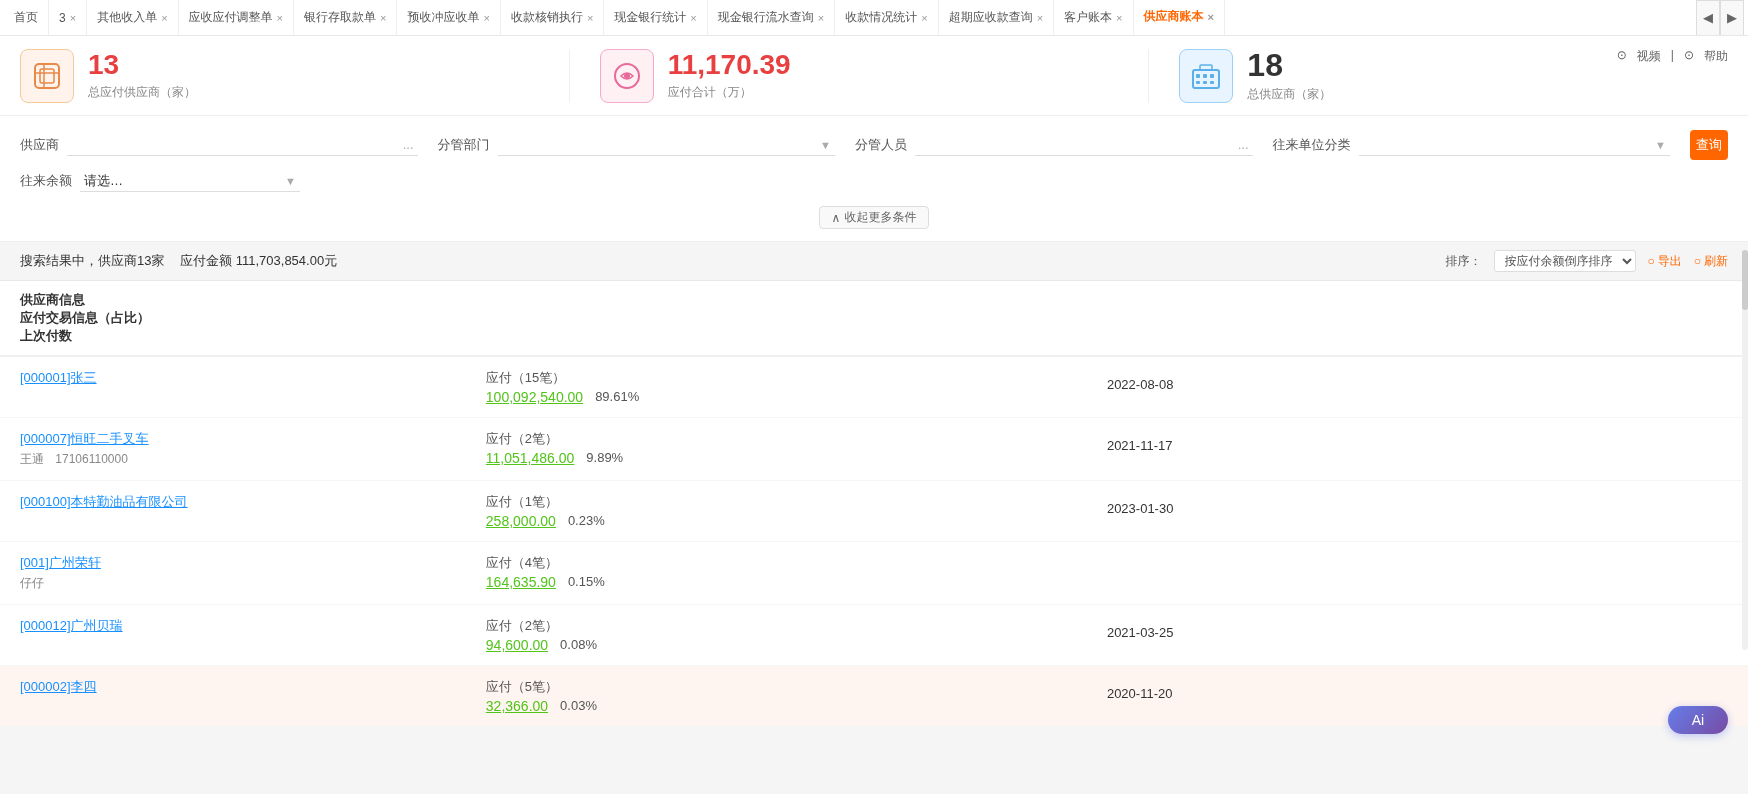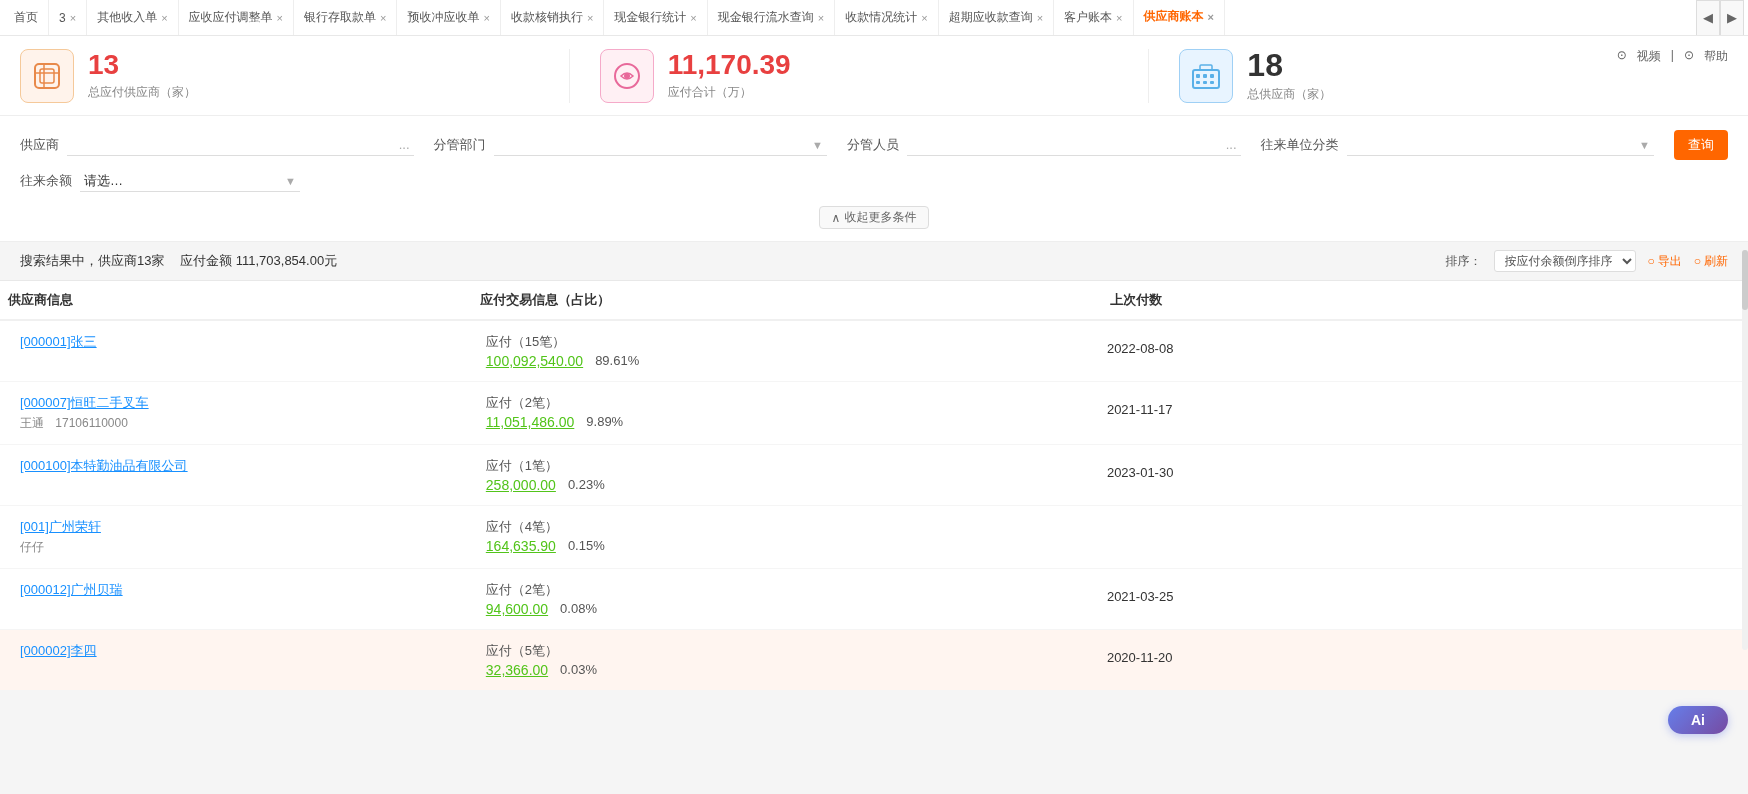--- a/index.html
+++ b/index.html
@@ -122,21 +122,21 @@
       background: transparent;
       cursor: pointer;
       appearance: none;
     }
     .select-wrap .chevron { color: #aaa; font-size: 11px; margin-left: 4px; }
     .query-btn {
       background: #ff6600;
       color: #fff;
       border: none;
       border-radius: 4px;
-      padding: 6px 14px;
+      padding: 6px 6px;
       font-size: 13px;
       cursor: pointer;
       white-space: nowrap;
     }
     .collapse-bar {
       text-align: center;
       padding: 4px 0 2px;
     }
     .collapse-btn {
       display: inline-flex;
@@ -181,25 +181,26 @@
       font-size: 12px;
     }
 
     
     .table-area {
       background: #fff;
       margin: 0;
     }
     .table-header {
       display: flex;
-      padding: 10px 8px;
+      padding: 10px 20px;
       border-bottom: 2px solid #f0f0f0;
       font-weight: bold;
       font-size: 13px;
       color: #333;
+      flex-direction: column;
     }
     .col-supplier { flex: 3; }
     .col-transaction { flex: 4; }
     .col-lastpay { flex: 3; }
     .col-extra { flex: 1; }
 
     .table-row {
       display: flex;
       padding: 12px 20px;
       border-bottom: 1px solid #f5f5f5;
@@ -241,21 +242,21 @@
       bottom: 60px;
       width: 60px;
       height: 28px;
       background: linear-gradient(135deg, #667eea, #764ba2);
       border-radius: 14px;
       display: flex;
       align-items: center;
       justify-content: center;
       color: #fff;
       font-size: 14px;
-      font-weight: bold;
+      font-weight: normal;
       cursor: pointer;
       box-shadow: 0 2px 8px rgba(102,126,234,0.4);
     }
   </style>
 </head>
 <body>
 
 <div class="top-nav">
   <div class="nav-tab">
     <span>首页</span>

